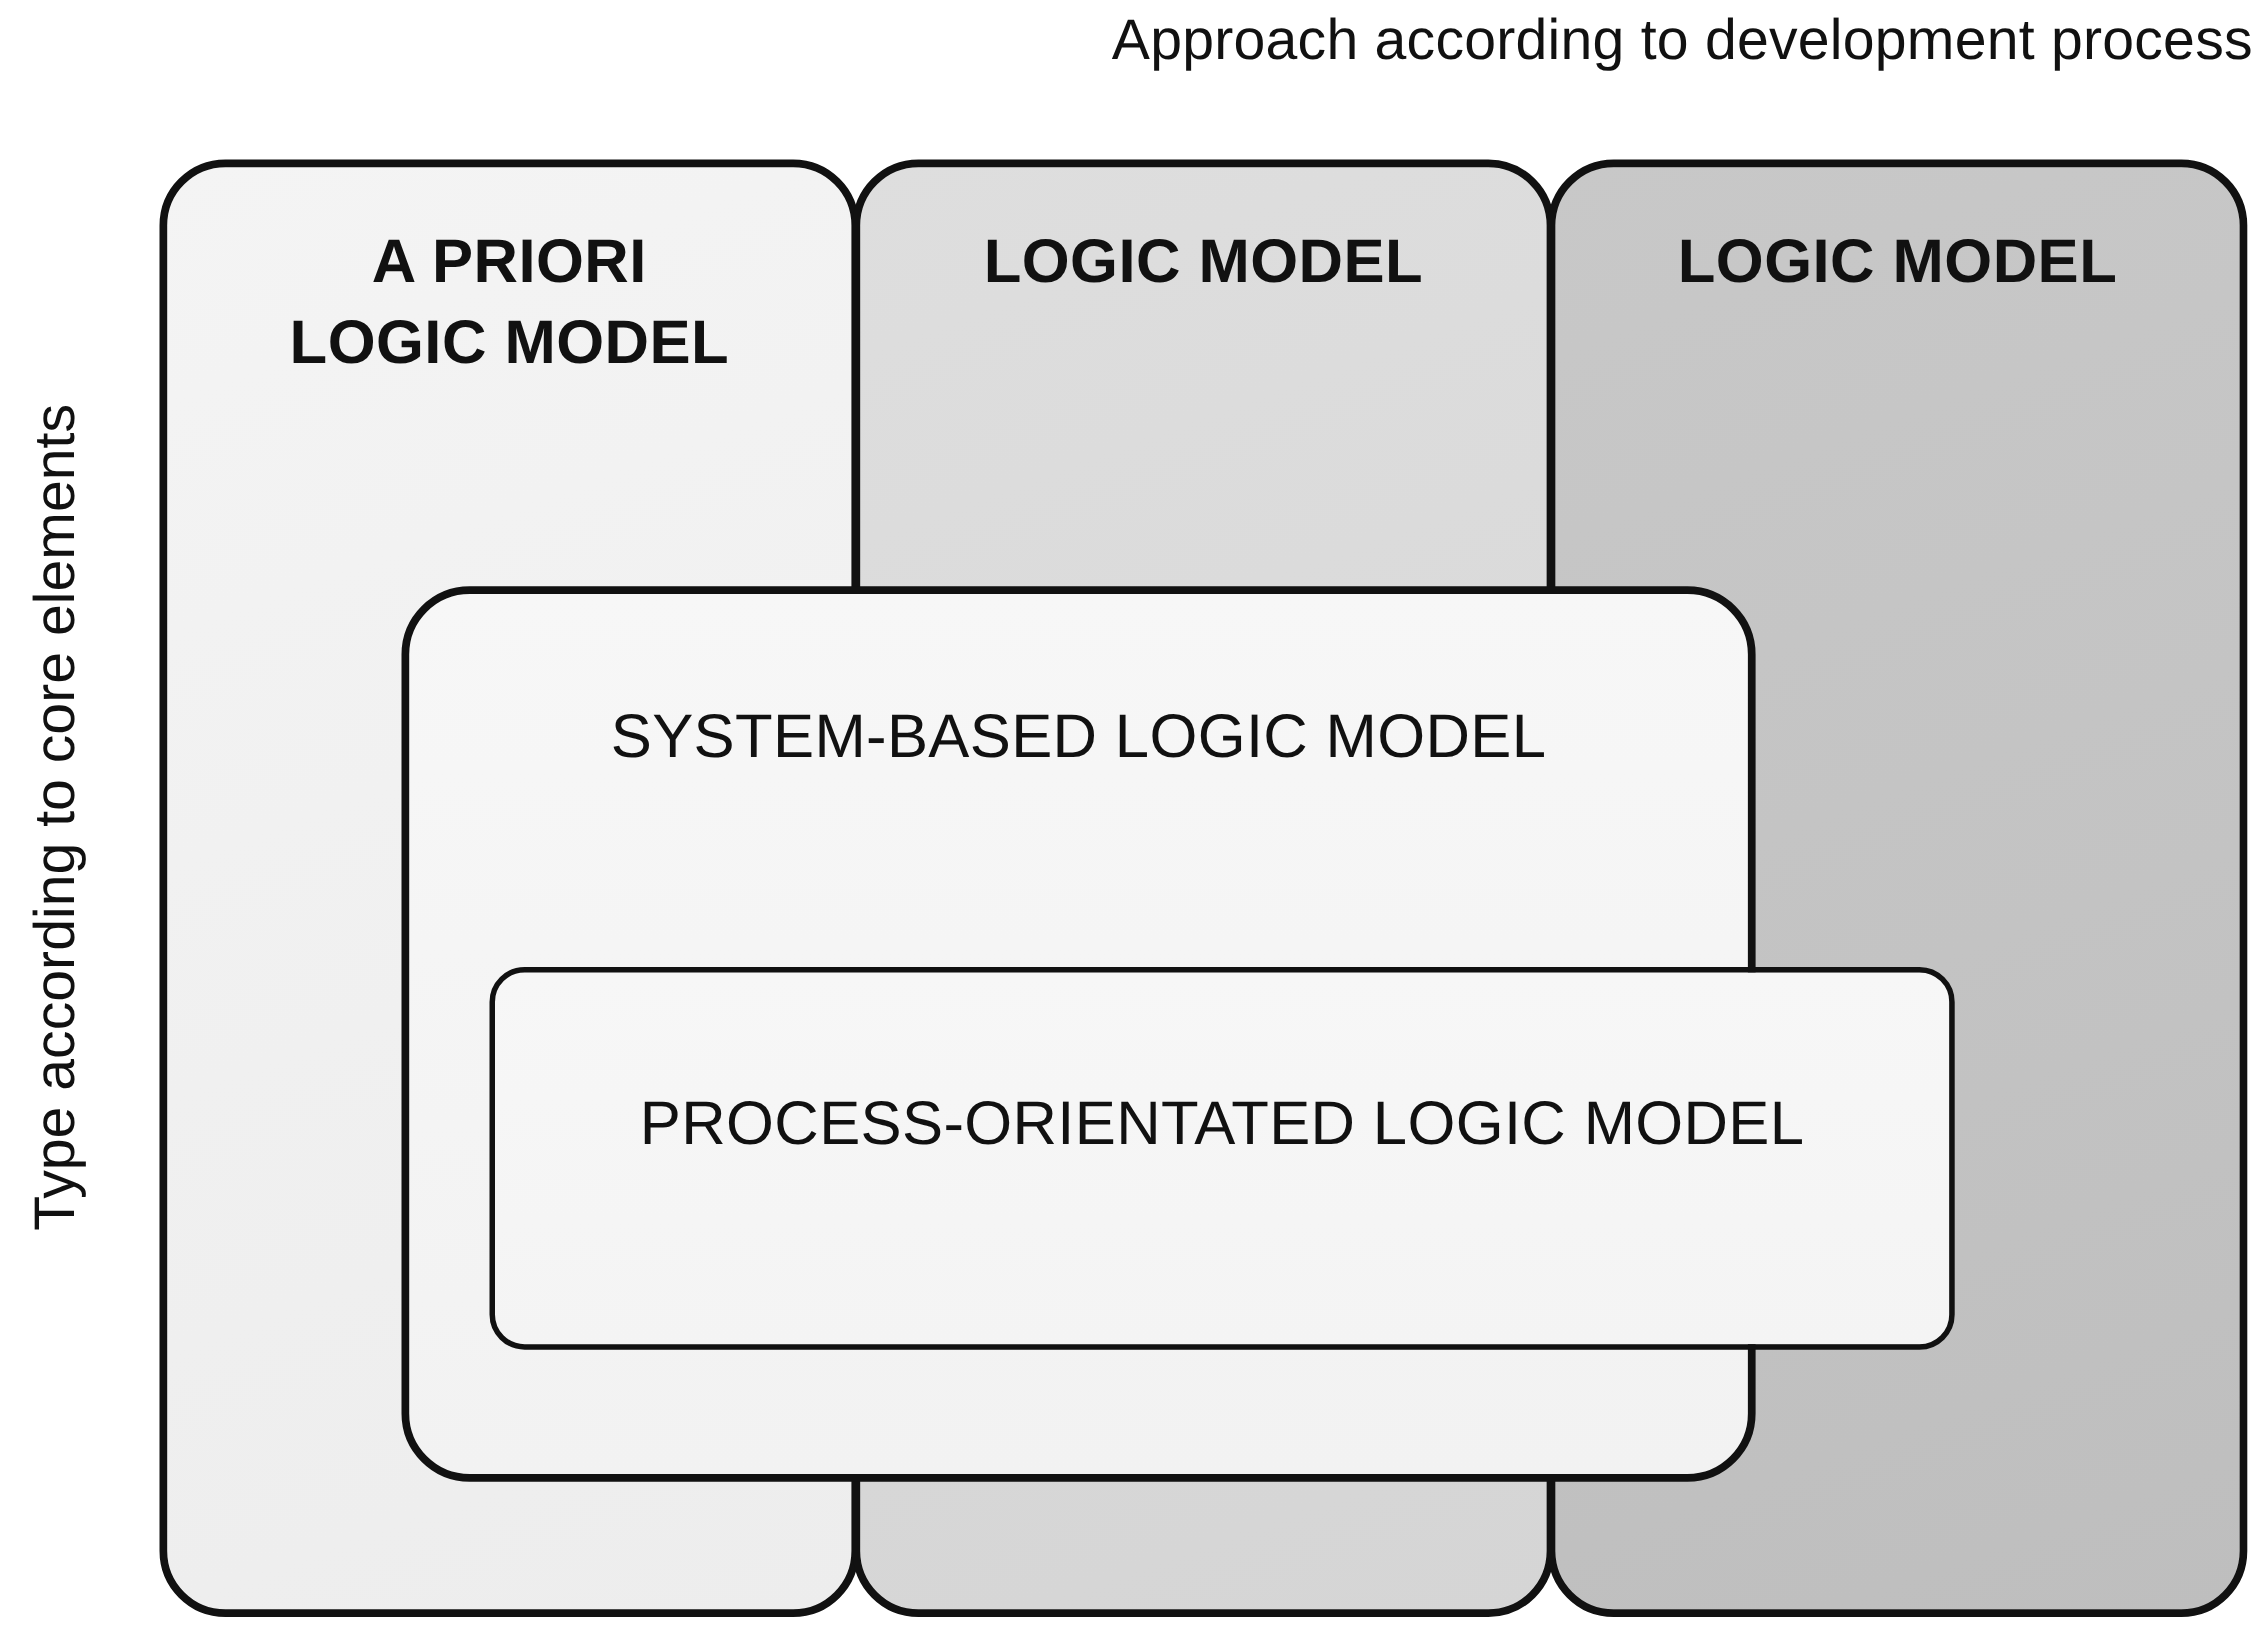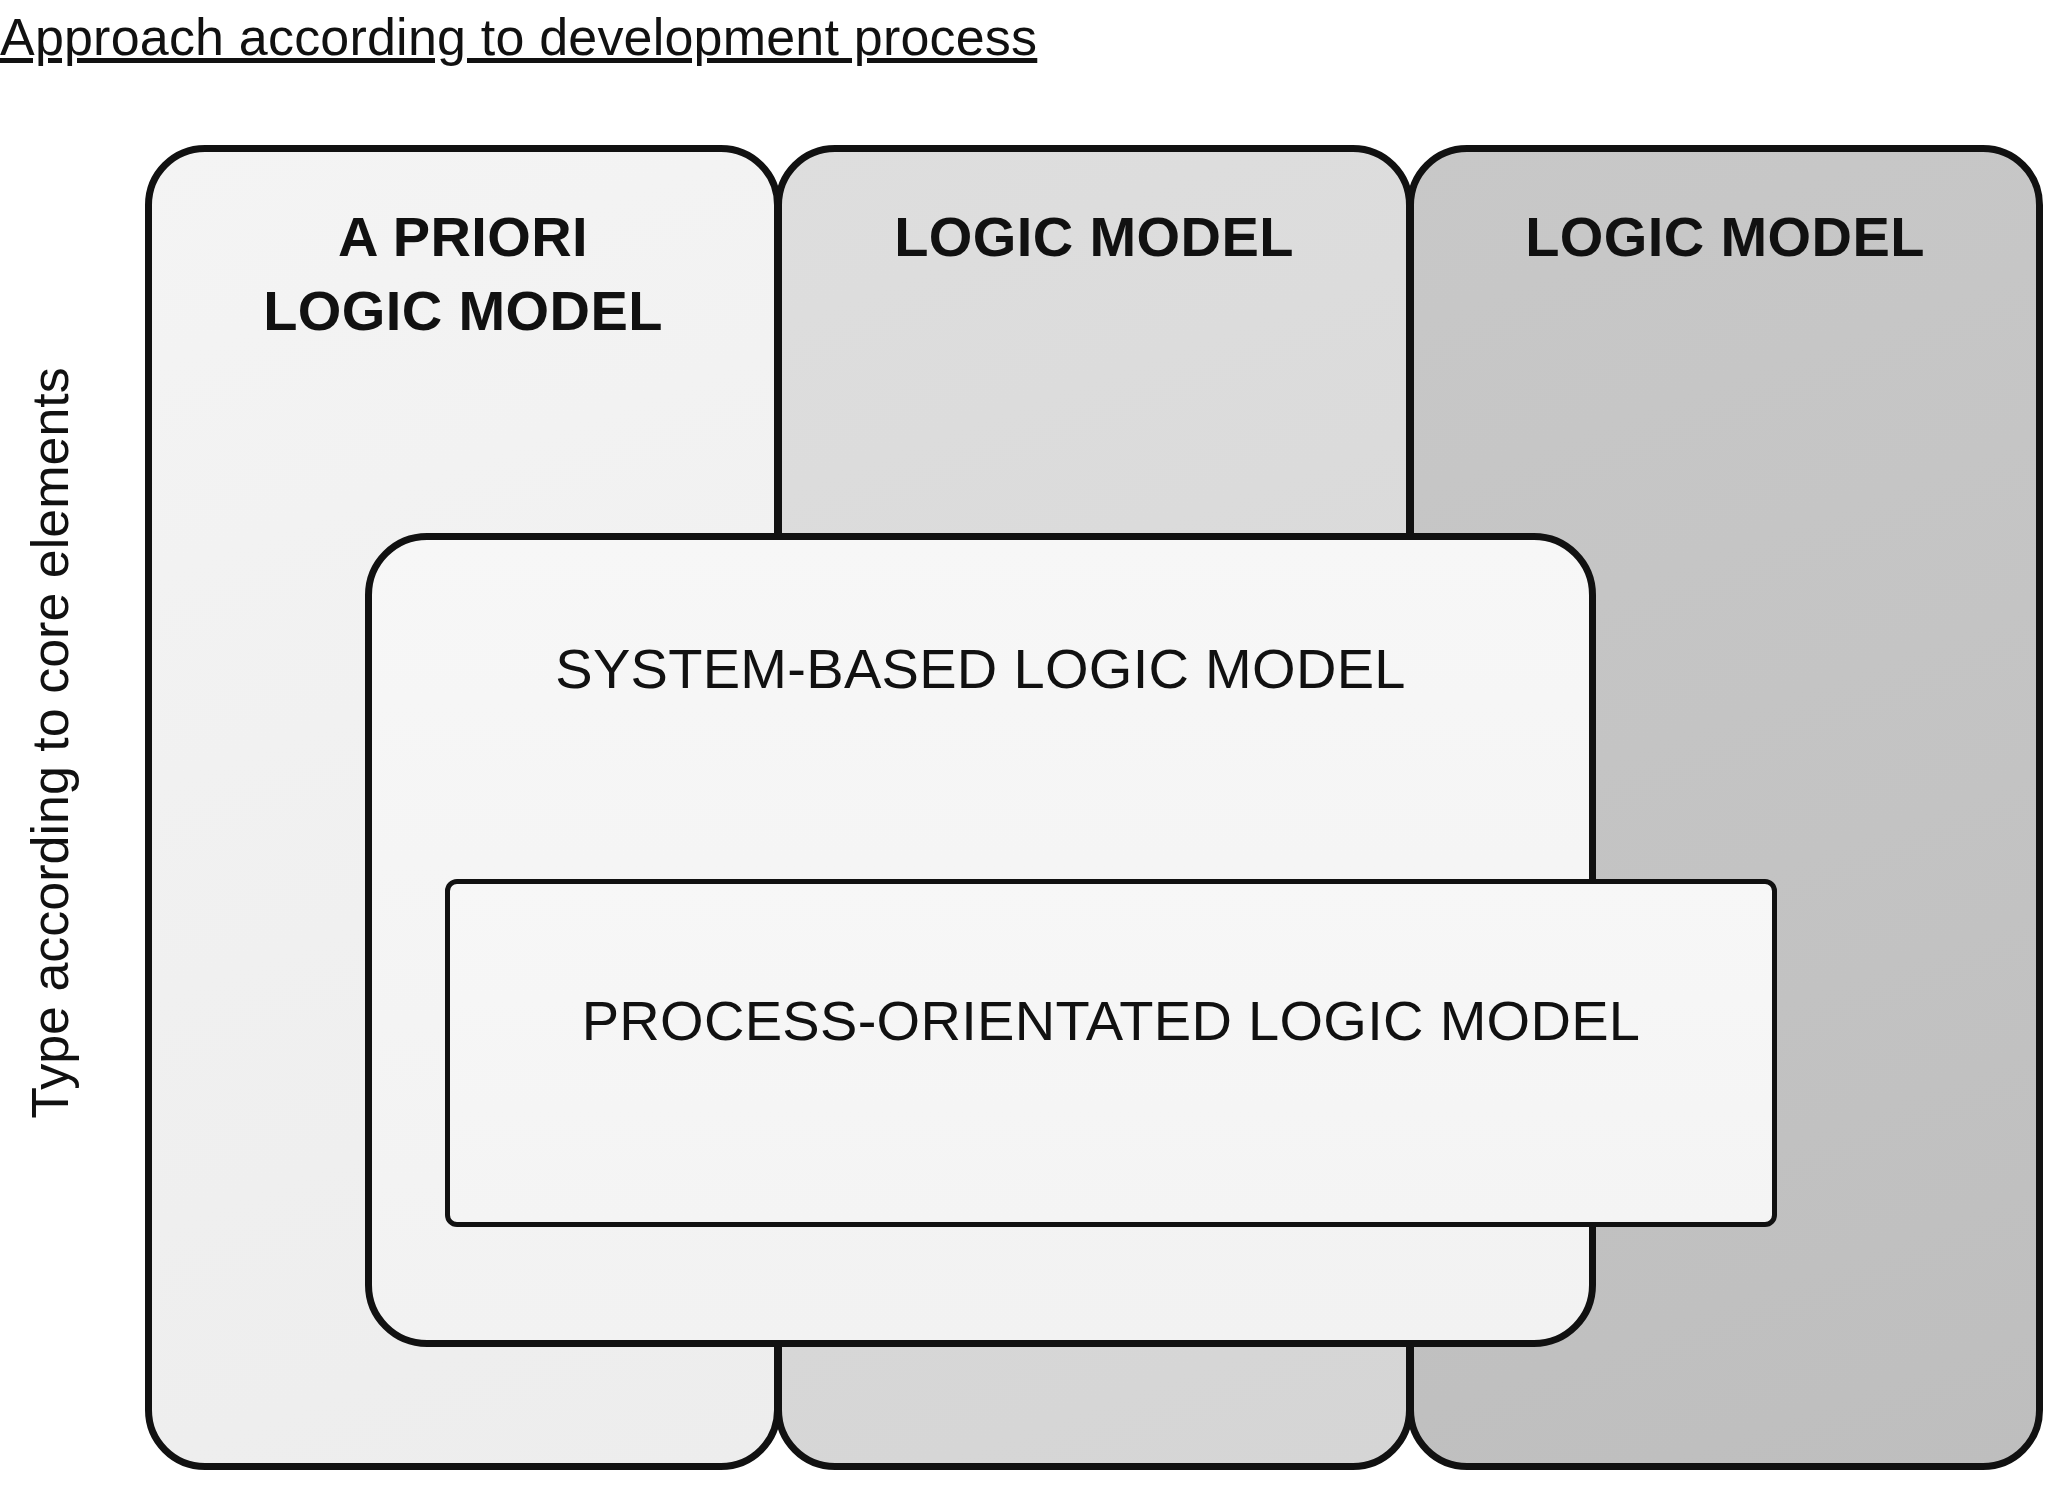--- a/index.html
+++ b/index.html
@@ -21,27 +21,26 @@
     background: #ffffff;
     overflow: hidden;
   }
 
   
   .top-title {
     position: absolute;
     left: 0;
     top: 8px;
     width: 2048px;
-    text-align: left;
+    text-align: right;
     font-size: 52px;
     font-weight: 400;
     letter-spacing: 0.2px;
     line-height: 1.15;
     white-space: nowrap;
-    text-decoration: underline;
   }
 
   
   .left-title-wrap {
     position: absolute;
     left: 0px;
     top: 0px;
     width: 100px;
     height: 1485px;
   }
@@ -130,21 +129,21 @@
   }
 
   
   #box-process {
     position: absolute;
     left: 73px;
     top: 339px;
     width: 1332px;
     height: 348px;
     border: 5px solid #111111;
-    border-radius: 12px;
+    border-radius: 32px;
     box-sizing: border-box;
     background: linear-gradient(180deg, #f7f7f7 0%, #f4f4f4 100%);
   }
   #box-process > .box-label {
     position: absolute;
     left: 0;
     right: 0;
     top: 104px;
     text-align: center;
     font-size: 56px;

